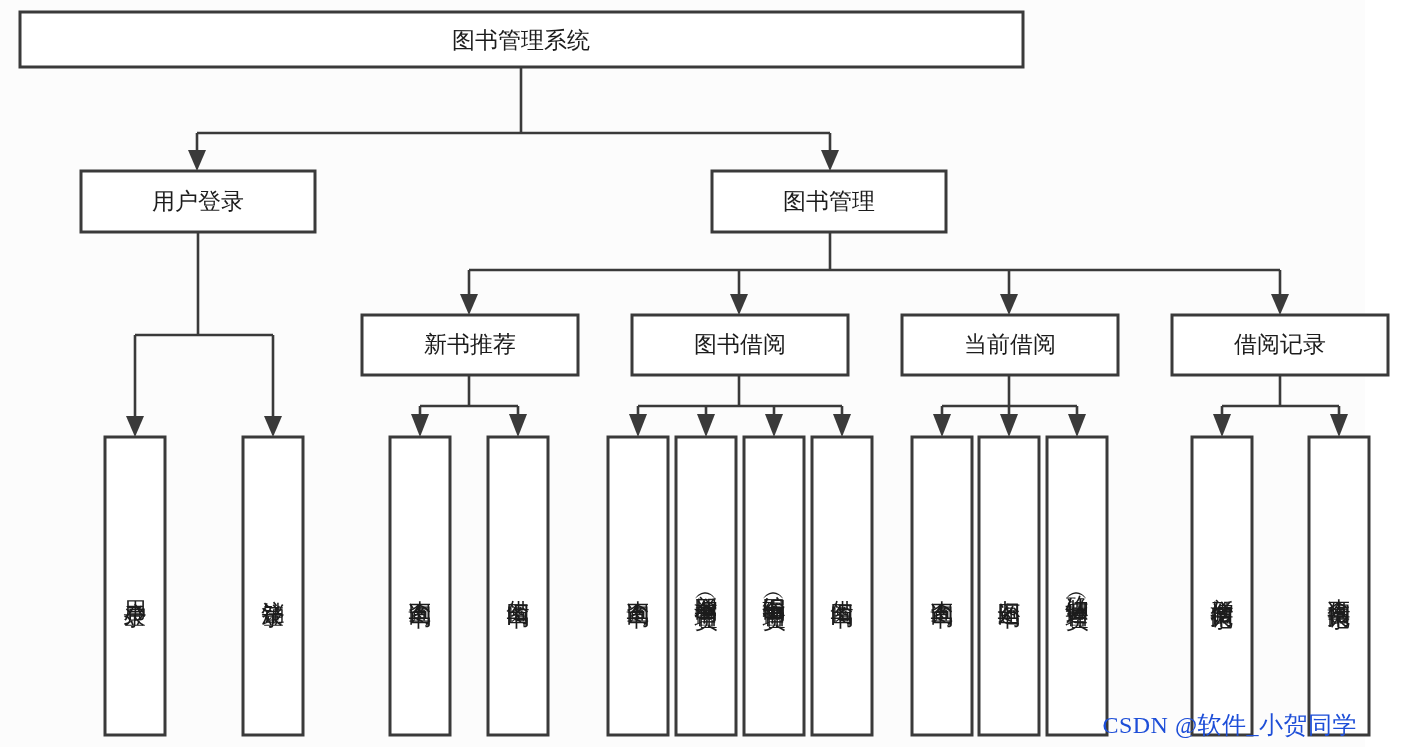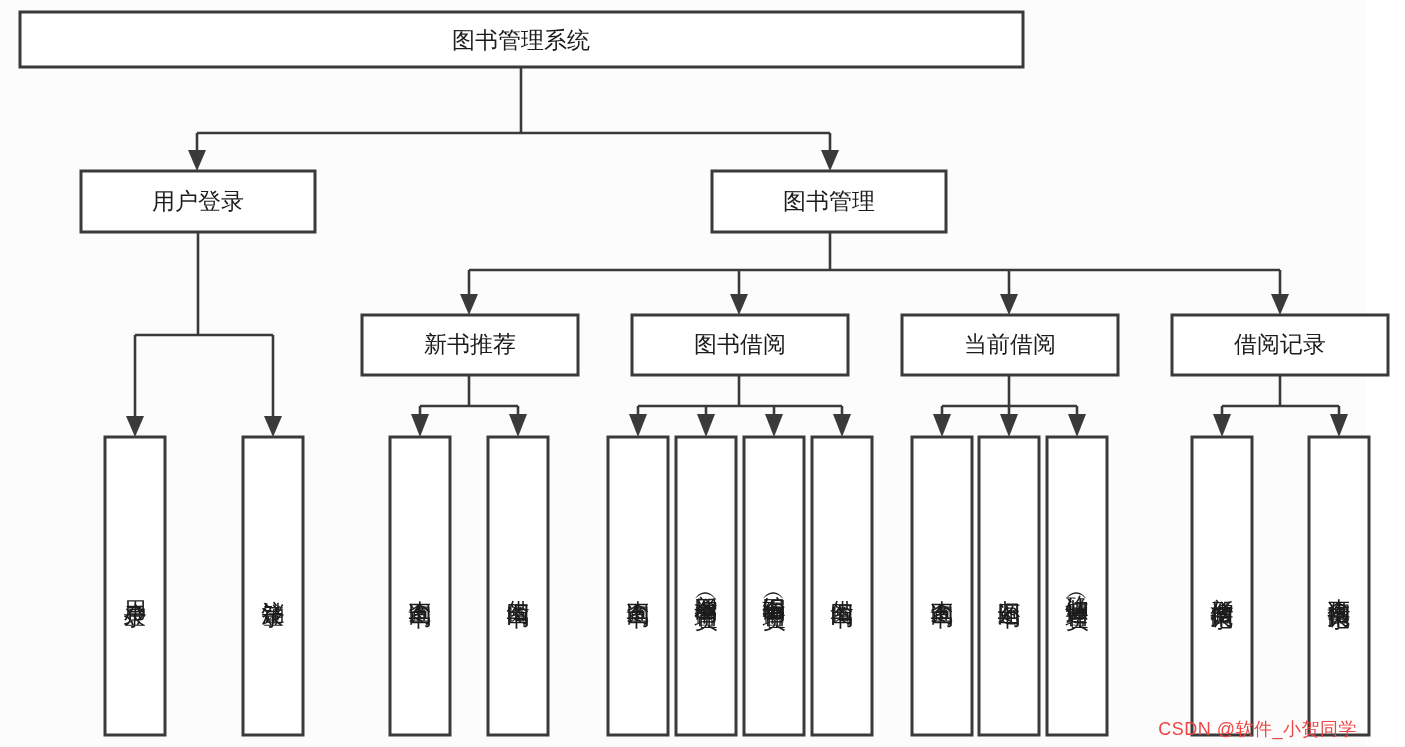--- a/index.html
+++ b/index.html
@@ -65,23 +65,23 @@
     line-height: 1.18;
     letter-spacing: 2px;
     color: #1c1c1c;
     white-space: nowrap;
     text-align: center;
   }
   .watermark {
     position: absolute;
     right: 8px;
     bottom: 6px;
-    font-family: Liberation Sans, sans-serif;
-    font-size: 18px;
-    color: #ef4444;
+    font-family: Liberation Serif, serif;
+    font-size: 24px;
+    color: #1d4ed8;
     letter-spacing: 0.5px;
     user-select: none;
   }
 </style>
 </head>
 <body>
 
 <div id="diagram-root">
 
   <svg class="tree-canvas" viewBox="0 0 1405 747" xmlns="http://www.w3.org/2000/svg">

